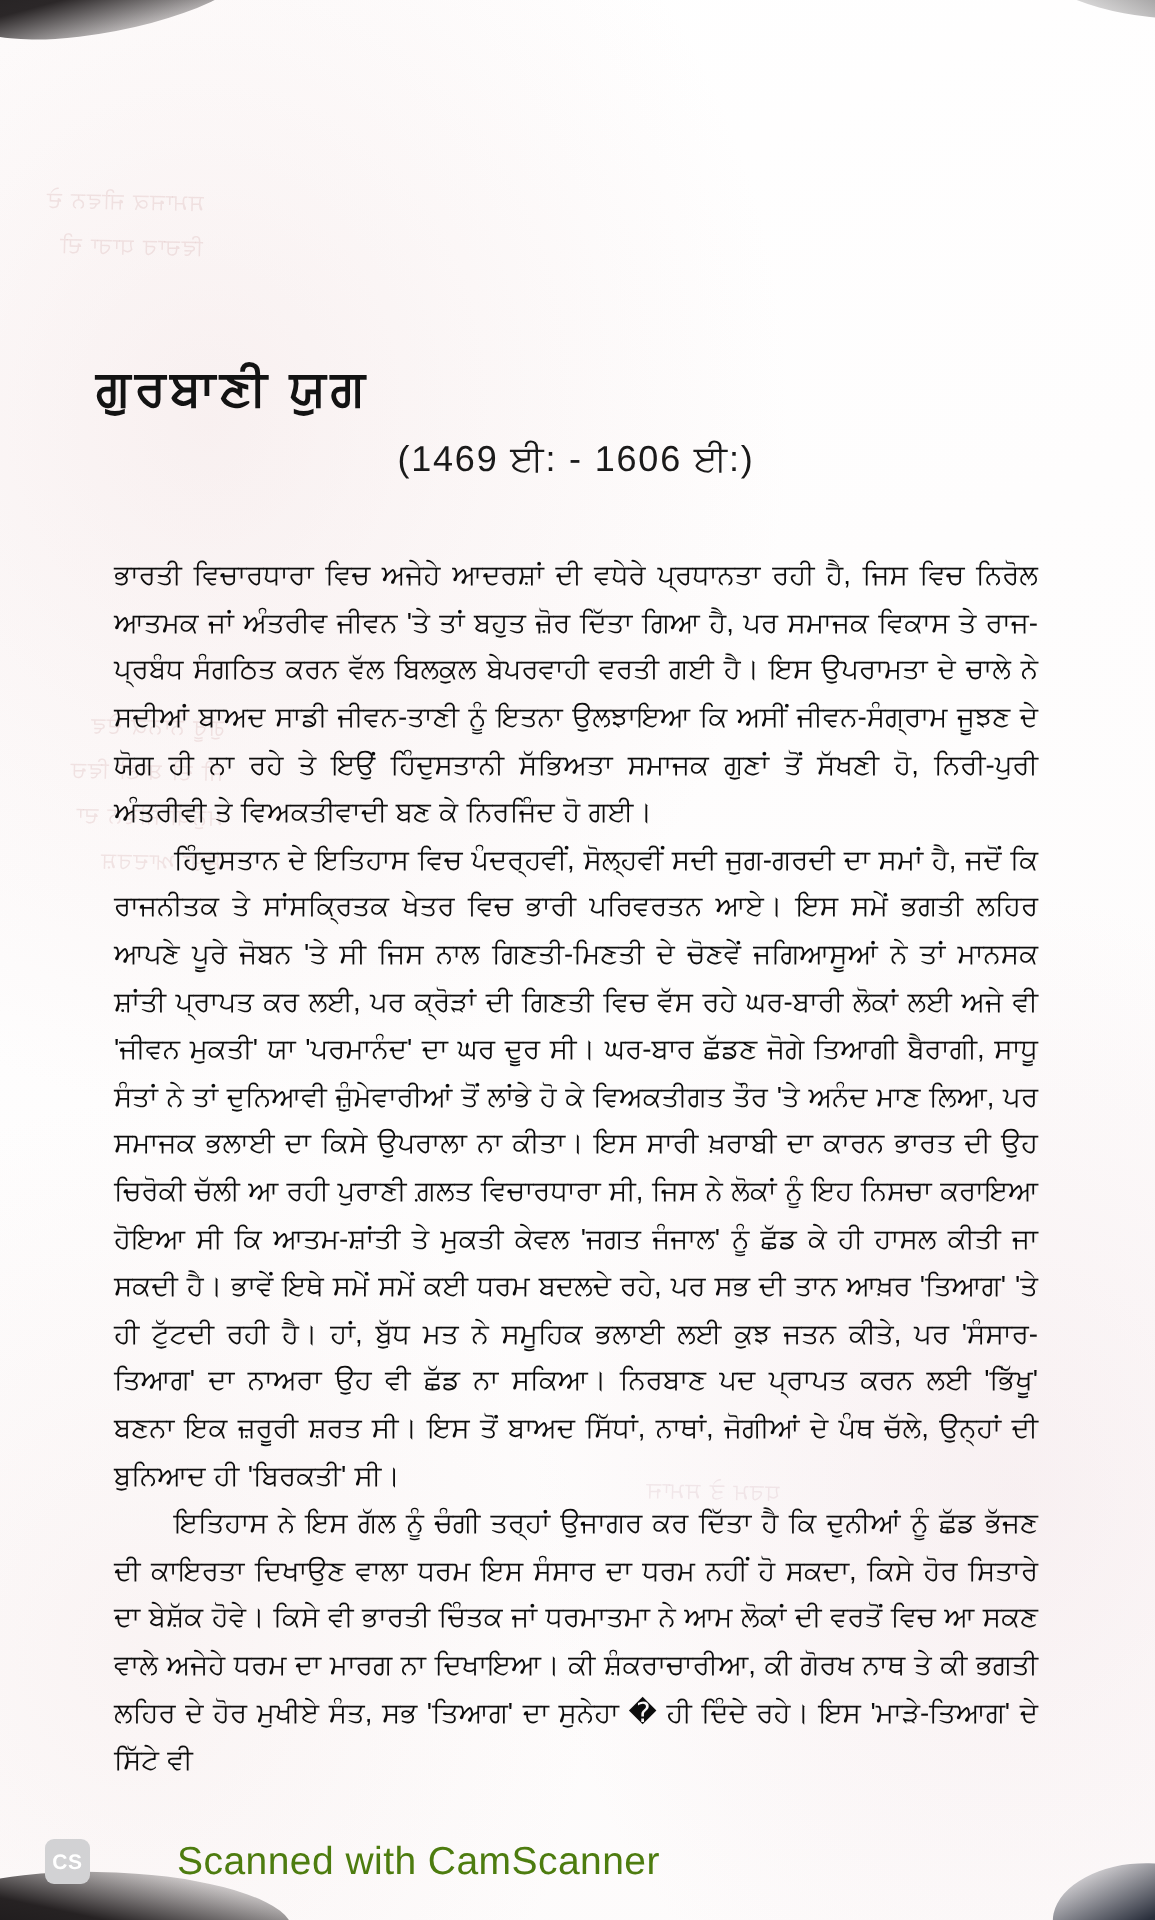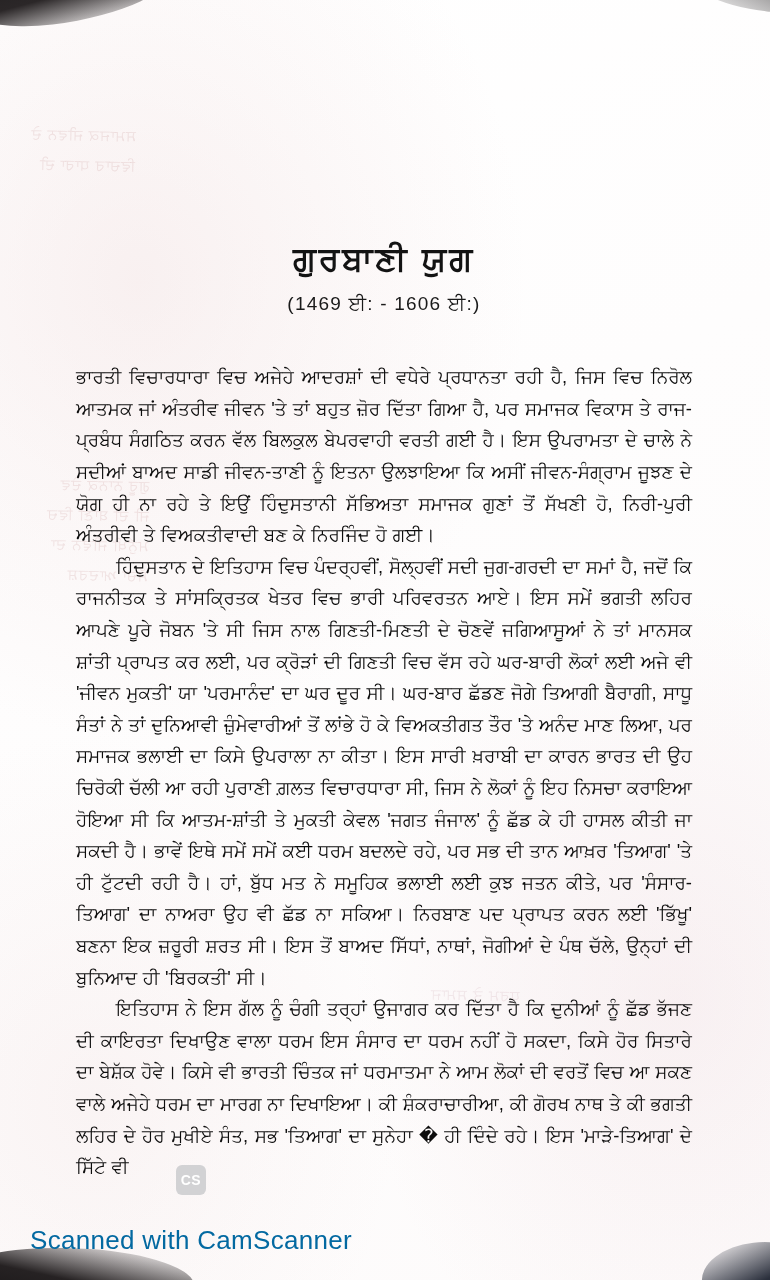--- a/index.html
+++ b/index.html
@@ -88,34 +88,34 @@
   .content {
     position: absolute;
     left: 64px;
     top: 0;
     width: 640px;
   }
 
   .doc-title {
     margin: 0;
     padding-top: 238px;
-    text-align: center;
+    text-align: left;
     font-family: "Liberation Sans", "DejaVu Sans", sans-serif;
     font-size: 33px;
     font-weight: 700;
     letter-spacing: 3px;
     color: #131313;
     line-height: 1.25;
   }
 
   .doc-subtitle {
     margin: 0;
     padding-top: 14px;
     text-align: center;
-    font-size: 19px;
+    font-size: 24px;
     font-weight: 400;
     letter-spacing: 1.2px;
     color: #1a1a1a;
   }
 
   .body-text {
     margin: 12px;
     padding-top: 34px;
   }
 
@@ -132,44 +132,44 @@
   }
   .para.first { text-indent: 0; }
 
   
   .watermark {
     position: absolute;
     left: 30px;
     bottom: 24px;
     display: flex;
     align-items: center;
-    gap: 30px;
+    gap: 18px;
     user-select: none;
-    flex-direction: column;
   }
   .cs-badge {
     width: 30px;
     height: 30px;
     border-radius: 6px;
     background: #d2d2d4;
     color: #ffffff;
     font-size: 14px;
     font-weight: 700;
     letter-spacing: 0.5px;
     display: flex;
     align-items: center;
     justify-content: center;
     font-family: "Liberation Sans", "DejaVu Sans", sans-serif;
   }
   .cs-text {
     font-size: 26px;
-    color: #0369a1;
+    color: #4d7c0f;
     font-weight: 400;
     letter-spacing: 0.3px;
     font-family: "Liberation Sans", "DejaVu Sans", sans-serif;
+    margin-left: 40px;
   }
 </style>
 </head>
 <body>
 
 <div class="page">
 
   <div class="paper-tint"></div>
 
   <div class="bleed bleed-a">ਸਮਾਜਕ ਜੀਵਨ ਦੇ

